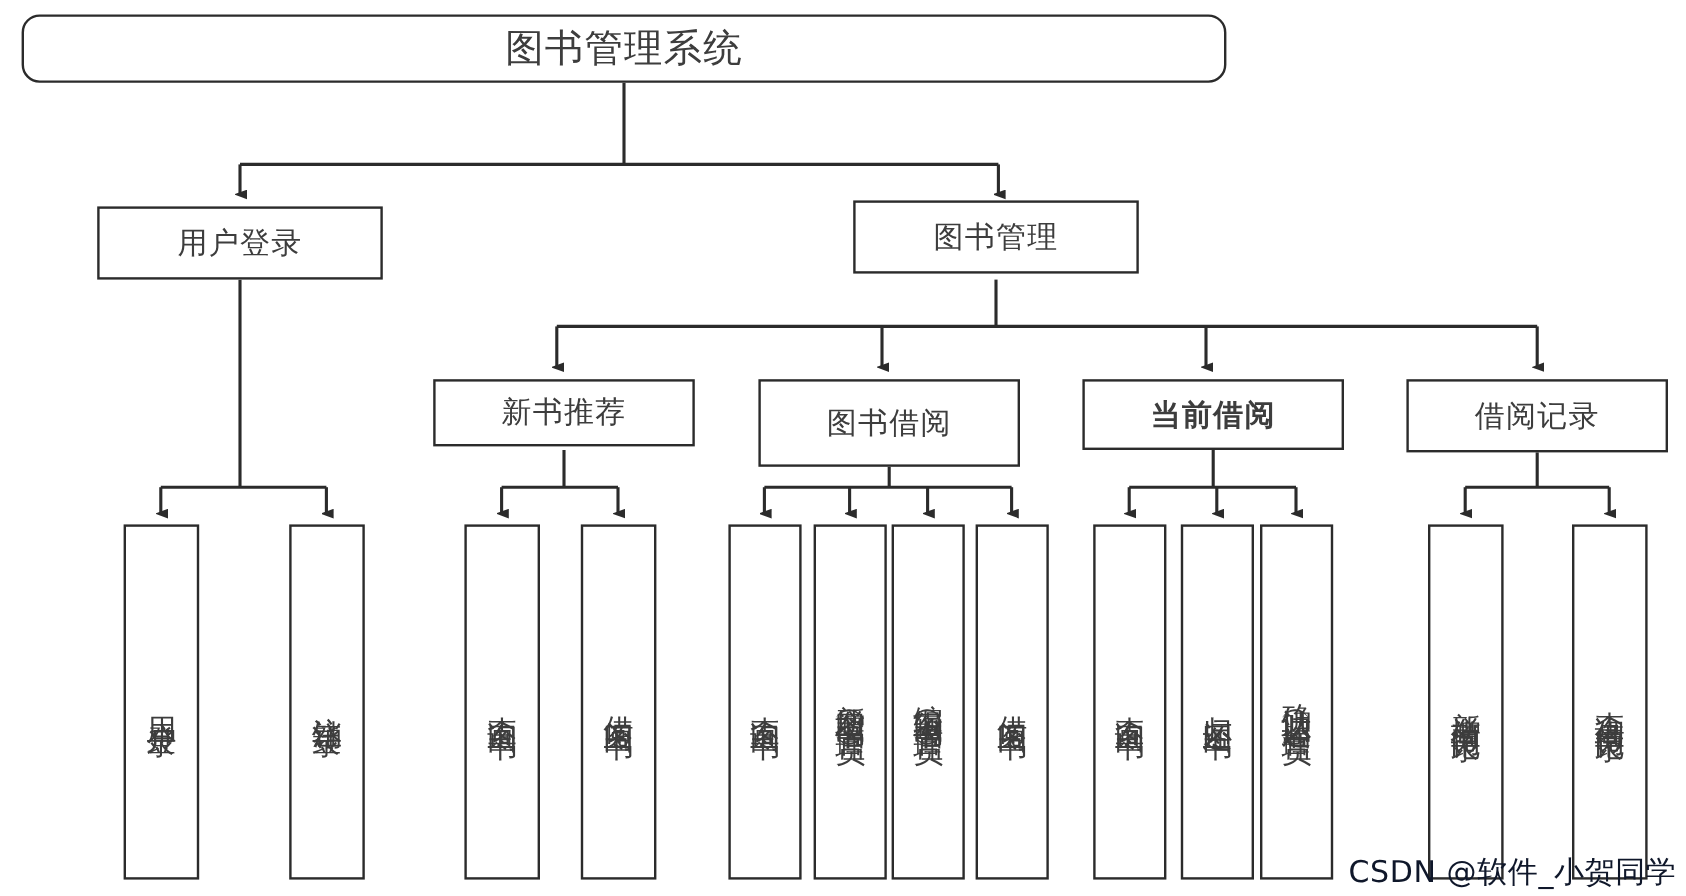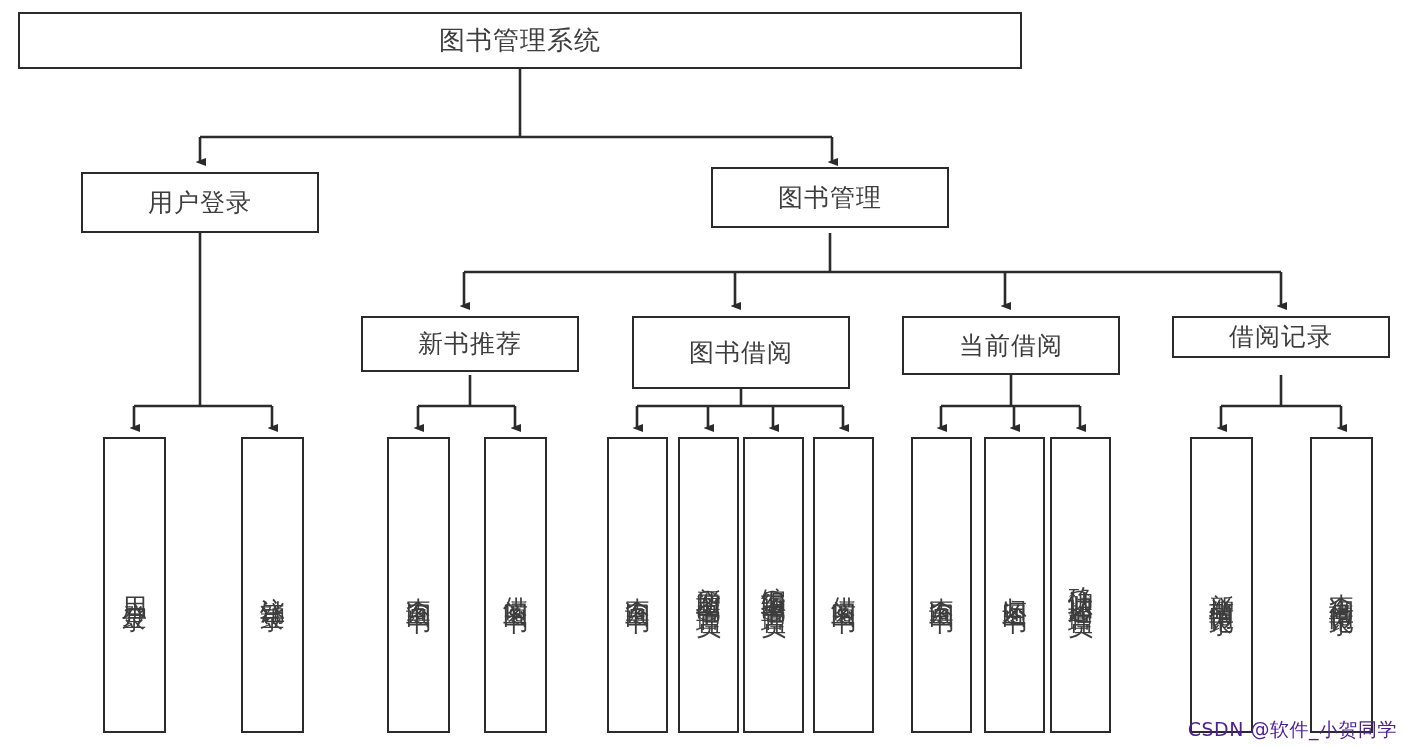--- a/index.html
+++ b/index.html
@@ -52,28 +52,29 @@
     justify-content: center;
     padding: 6px 0;
   }
   .node.vert .vlabel {
     writing-mode: vertical-rl;
     text-orientation: upright;
     display: block;
     white-space: nowrap;
   }
   .node.root {
-    font-size: 26px;
+    font-size: 32px;
+    border-radius: 15px;
   }
   .watermark {
     position: absolute;
     right: 8px;
     bottom: 4px;
-    font-size: 19px;
-    color: #4c1d95;
+    font-size: 25px;
+    color: #0f172a;
     letter-spacing: 0.5px;
     white-space: nowrap;
   }
 </style>
 </head>
 <body>
 
 <div id="canvas">
 
   <svg class="edges" viewBox="0 0 1405 747" xmlns="http://www.w3.org/2000/svg">
@@ -150,24 +151,24 @@
   <div class="node horiz" style="left:711px; top:167px; width:238px; height:61px;">
     <span>图书管理</span>
   </div>
 
   <div class="node horiz" style="left:361px; top:316px; width:218px; height:56px;">
     <span>新书推荐</span>
   </div>
   <div class="node horiz" style="left:632px; top:316px; width:218px; height:73px;">
     <span>图书借阅</span>
   </div>
-  <div class="node horiz" style="left:902px; top:316px; width:218px; height:59px;">
+  <div class="node horiz" style="left:902px; top:316px; width:218px; height:59px;font-weight:bold;">
     <span>当前借阅</span>
   </div>
-  <div class="node horiz" style="left:1172px; top:316px; width:218px; height:42px;">
+  <div class="node horiz" style="left:1172px; top:316px; width:218px; height:61px;">
     <span>借阅记录</span>
   </div>
 
   <div class="node vert" style="left:103px; top:437px; width:63px; height:296px;">
     <span class="vlabel">用户登录</span>
   </div>
   <div class="node vert" style="left:241px; top:437px; width:63px; height:296px;">
     <span class="vlabel">注销登录</span>
   </div>
 

